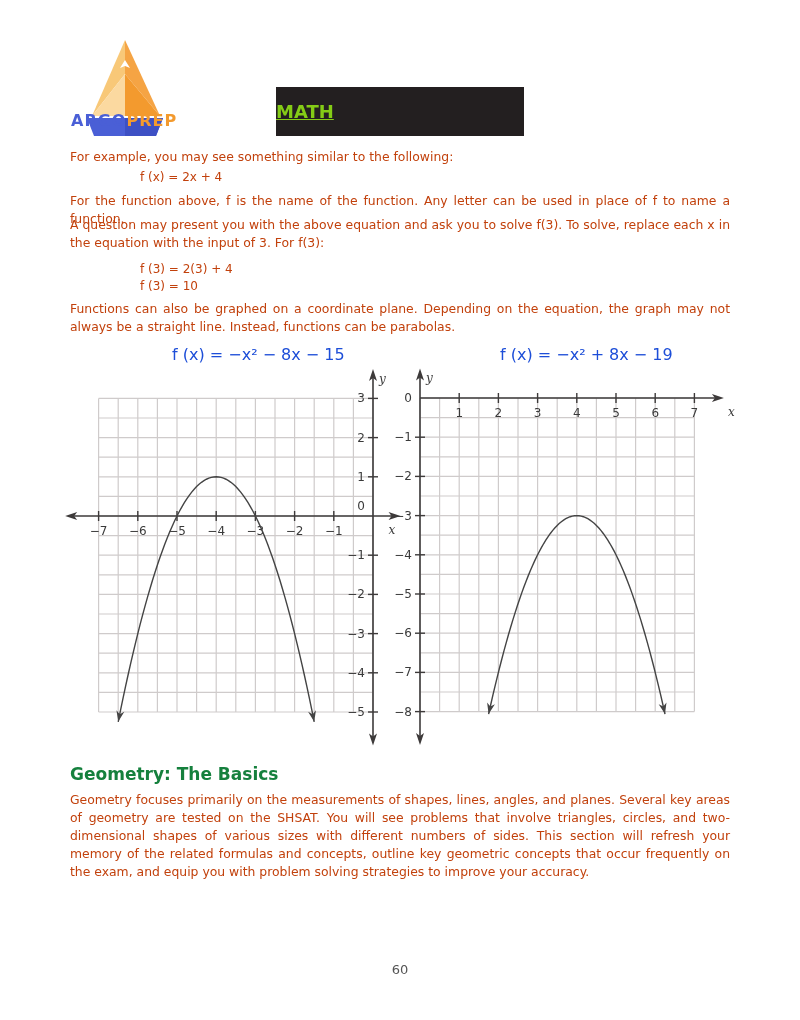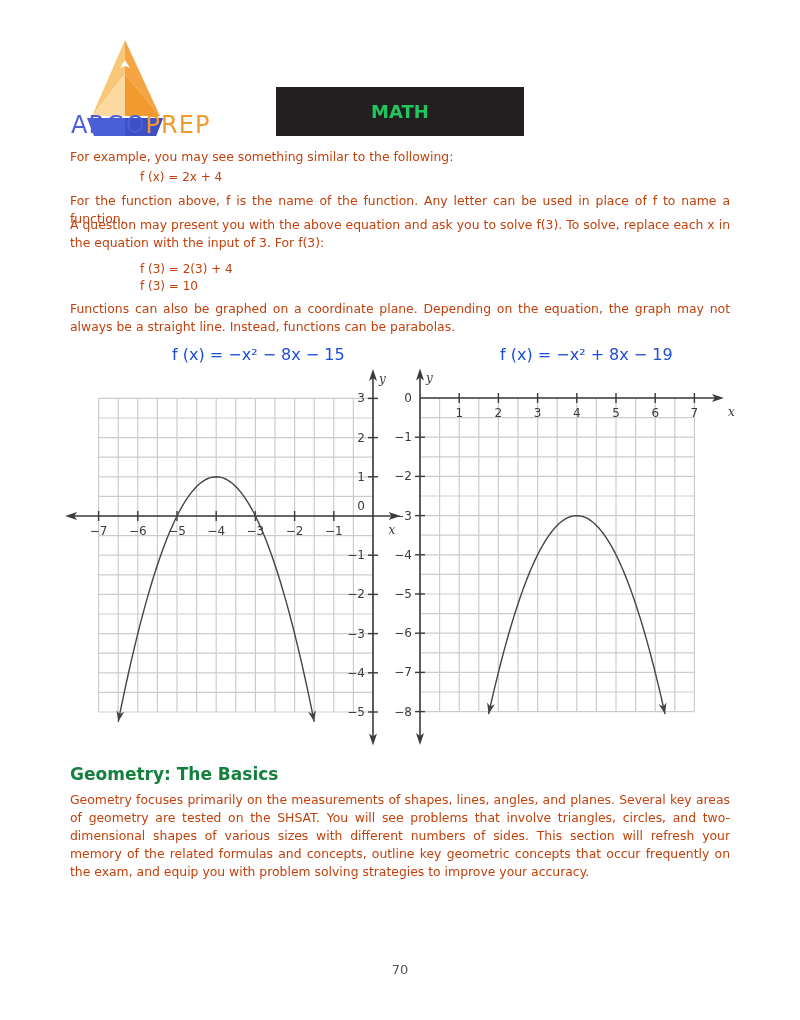--- a/index.html
+++ b/index.html
@@ -1,23 +1,23 @@
 <!DOCTYPE html>
 <html><head>
 <meta charset="utf-8">
 <style>
   html, body { margin: 0; padding: 0; background: #ffffff; }
   body { width: 800px; height: 1020px; position: relative; overflow: hidden;
          font-family: "DejaVu Sans", "Liberation Sans", sans-serif; color: #3a3a3a; }
   .logo { position: absolute; left: 70px; top: 38px; width: 110px; height: 100px; }
-  .logo-text { position: absolute; left: 71px; top: 111px; font-size: 24px; font-weight: normal; letter-spacing: 1px; }
+  .logo-text { position: absolute; left: 71px; top: 111px; font-size: 16px; font-weight: bold; letter-spacing: 1px; }
   .logo-text .argo { color: #4a5fd6; }
   .logo-text .prep { color: #f39a2e; }
   .header-box { position: absolute; left: 276px; top: 87px; width: 248px; height: 49px; background: #231f20;
-                color: #22c55e; font-weight: bold; font-size: 18px; text-align: center; line-height: 49px; }
+                color: #84cc16; font-weight: bold; font-size: 18px; line-height: 49px; text-decoration: underline; }
   .p { position: absolute; left: 70px; width: 660px; font-size: 12.4px; line-height: 18px; text-align: justify; color: #c2410c; }
   .eq { position: absolute; left: 140px; font-size: 12px; color: #c2410c; }
   .chart-label { position: absolute; font-size: 16px; color: #1d4ed8; }
   .h2 { position: absolute; left: 70px; top: 764px; font-size: 17px; font-weight: bold; color: #15803d; }
   .page-num { position: absolute; left: 0; width: 800px; top: 962px; text-align: center; font-size: 13px; color: #555; }
   svg.chart { position: absolute; left: 0; top: 0; }
   svg text { font-family: "DejaVu Sans", sans-serif; font-size: 12px; fill: #3a3a3a; }
   svg text.var { font-family: "DejaVu Serif", serif; font-style: italic; }
 </style>
 </head>
@@ -195,13 +195,13 @@
     <line x1="415" y1="711.6" x2="425" y2="711.6" stroke="#3d3a3a" stroke-width="1.4"></line>
     <text x="412" y="715.6" text-anchor="end">−8</text>
     <path d="M488.60,714.05 L490.81,704.25 L493.01,694.70 L495.22,685.40 L497.42,676.34 L499.63,667.54 L501.83,658.98 L504.03,650.67 L506.24,642.61 L508.44,634.79 L510.65,627.23 L512.86,619.91 L515.06,612.84 L517.26,606.02 L519.47,599.45 L521.67,593.12 L523.88,587.04 L526.09,581.21 L528.29,575.63 L530.50,570.30 L532.70,565.21 L534.90,560.38 L537.11,555.79 L539.32,551.45 L541.52,547.35 L543.73,543.51 L545.93,539.91 L548.13,536.56 L550.34,533.46 L552.55,530.61 L554.75,528.00 L556.96,525.65 L559.16,523.54 L561.37,521.68 L563.57,520.07 L565.77,518.70 L567.98,517.58 L570.18,516.72 L572.39,516.10 L574.60,515.72 L576.80,515.60 L579.00,515.72 L581.21,516.10 L583.41,516.72 L585.62,517.58 L587.83,518.70 L590.03,520.07 L592.24,521.68 L594.44,523.54 L596.64,525.65 L598.85,528.00 L601.06,530.61 L603.26,533.46 L605.47,536.56 L607.67,539.91 L609.88,543.51 L612.08,547.35 L614.28,551.45 L616.49,555.79 L618.69,560.38 L620.90,565.21 L623.11,570.30 L625.31,575.63 L627.51,581.21 L629.72,587.04 L631.92,593.12 L634.13,599.45 L636.34,606.02 L638.54,612.84 L640.75,619.91 L642.95,627.23 L645.15,634.79 L647.36,642.61 L649.57,650.67 L651.77,658.98 L653.98,667.54 L656.18,676.34 L658.38,685.40 L660.59,694.70 L662.80,704.25 L665.00,714.05 " fill="none" stroke="#444" stroke-width="1.4"></path>
     <polygon points="488.6,714.05 487.10909096238487,702.4406421262173 490.2882352337701,706.537353209723 494.91443827695826,704.1946527587057" fill="#444"></polygon>
     <polygon points="665,714.05 658.6855617230417,704.1946527587058 663.3117647662299,706.537353209723 666.490909037615,702.4406421262174" fill="#444"></polygon>
   </svg>
 
 <div class="h2">Geometry: The Basics</div>
 <div class="p" style="top:791px;">Geometry focuses primarily on the measurements of shapes, lines, angles, and planes. Several key areas of geometry are tested on the SHSAT. You will see problems that involve triangles, circles, and two-dimensional shapes of various sizes with different numbers of sides. This section will refresh your memory of the related formulas and concepts, outline key geometric concepts that occur frequently on the exam, and equip you with problem solving strategies to improve your accuracy.</div>
 
-<div class="page-num">70</div>
+<div class="page-num">60</div>
 
 </body></html>

